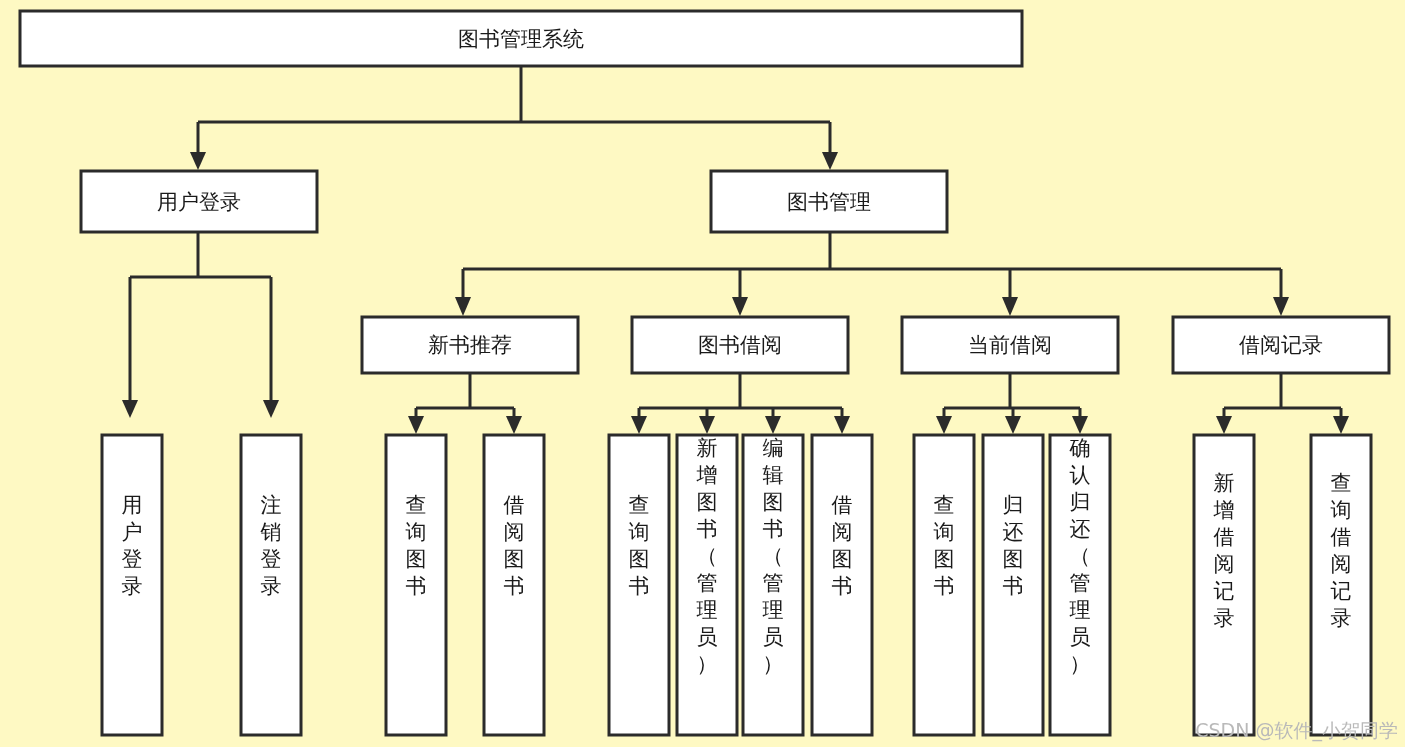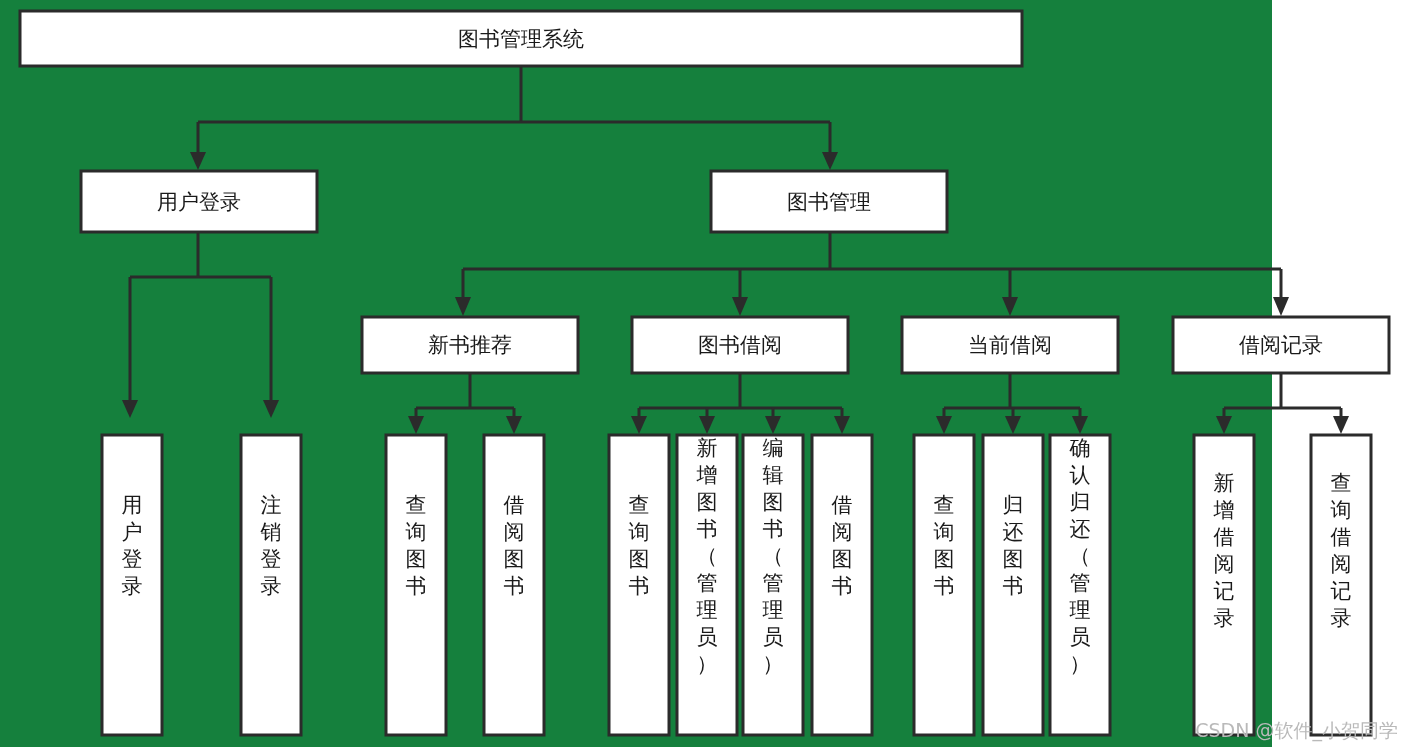--- a/index.html
+++ b/index.html
@@ -9,23 +9,23 @@
     background: #ffffff;
   }
   body {
     width: 1405px;
     height: 747px;
     overflow: hidden;
     font-family: "DejaVu Sans", "Liberation Sans", sans-serif;
   }
   #diagram-root {
     position: relative;
-    width: 1272px;
+    width: 1405px;
     height: 747px;
-    background: #15803d;
+    background: #fef9c3;
   }
   svg#chart-svg {
     display: block;
     width: 1405px;
     height: 747px;
   }
   .node-box {
     fill: #ffffff;
     stroke: #2b2b2b;
     stroke-width: 3;

